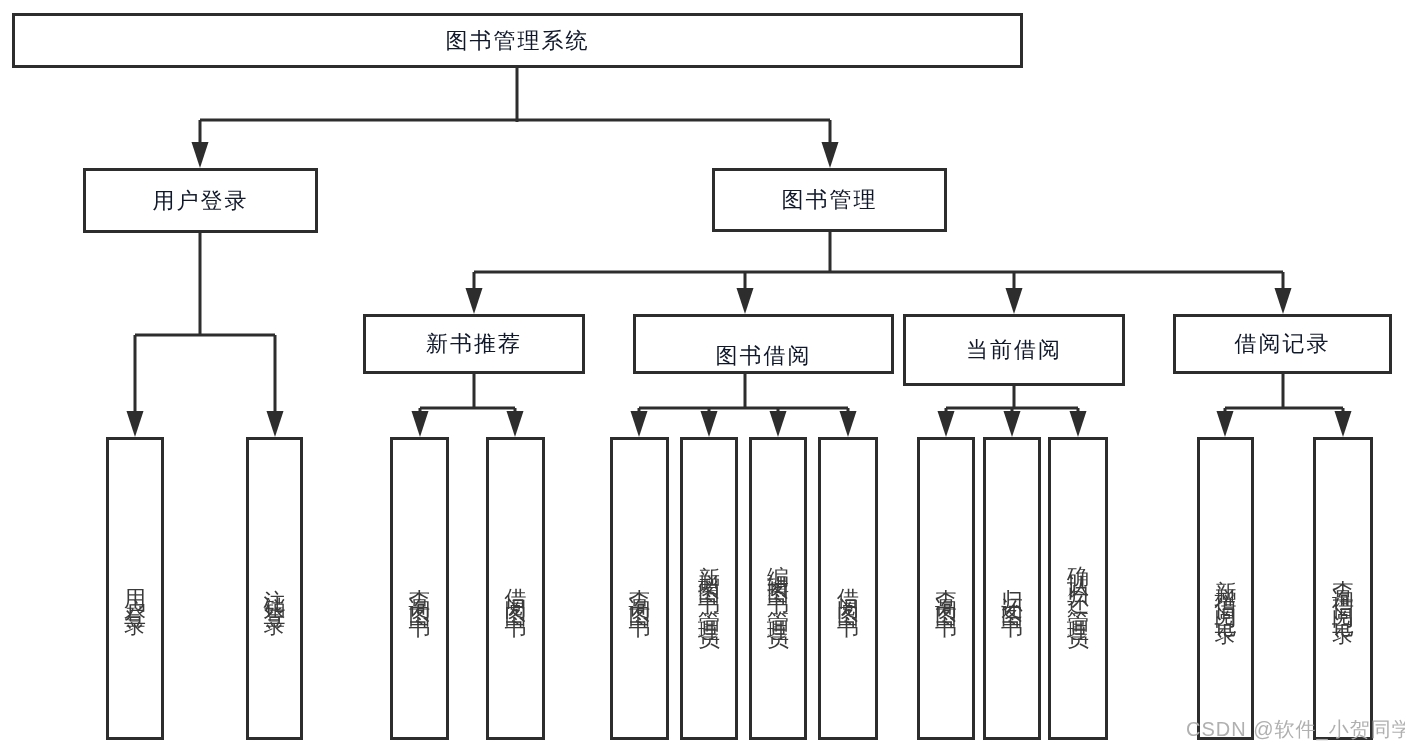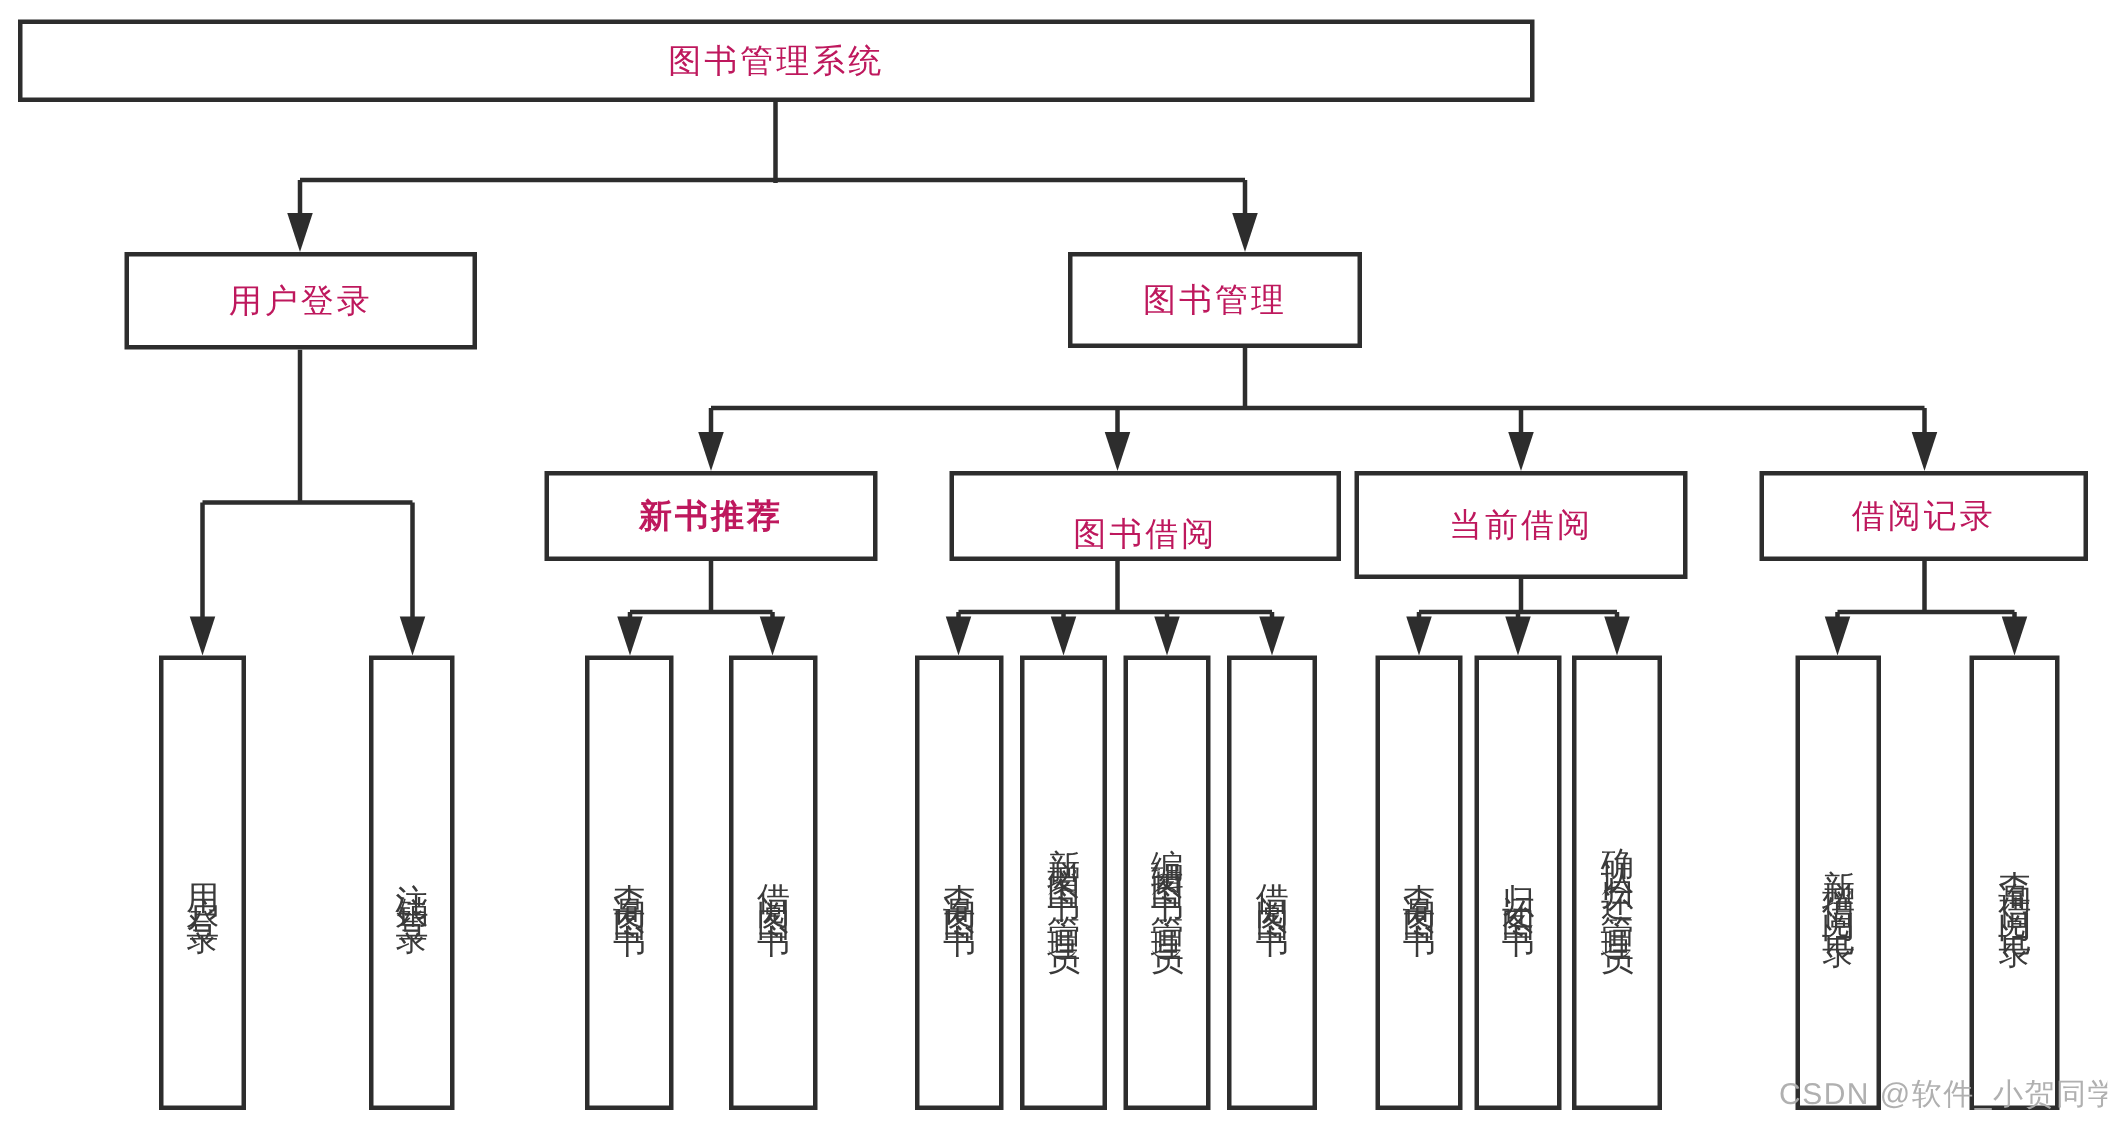--- a/index.html
+++ b/index.html
@@ -25,21 +25,21 @@
     border: 3px solid #2d2d2d;
     display: flex;
     align-items: center;
     justify-content: center;
     color: #3a3a3a;
     z-index: 2;
   }
   .node.h span {
     font-size: 22px;
     letter-spacing: 2px;
-    color: #be185d;
+    color: #0f172a;
     white-space: nowrap;
   }
   .node.v {
     top: 437px;
     height: 303px;
   }
   .node.v span {
     writing-mode: vertical-rl;
     text-orientation: mixed;
     font-size: 22px;
@@ -120,25 +120,25 @@
     </g>
   </svg>
 
   <div class="node h" style="left:12px; top:13px; width:1011px; height:55px;">
     <span>图书管理系统</span>
   </div>
 
   <div class="node h" style="left:83px; top:168px; width:235px; height:65px;">
     <span>用户登录</span>
   </div>
-  <div class="node h" style="left:712px; top:168px; width:196px; height:64px;text-align:center;">
+  <div class="node h" style="left:712px; top:168px; width:235px; height:64px;text-align:center;">
     <span>图书管理</span>
   </div>
 
-  <div class="node h" style="left:363px; top:314px; width:222px; height:60px;font-weight:bold;">
+  <div class="node h" style="left:363px; top:314px; width:222px; height:60px;">
     <span>新书推荐</span>
   </div>
   <div class="node h" style="left:633px; top:314px; width:261px; height:60px;align-items:flex-end;">
     <span>图书借阅</span>
   </div>
   <div class="node h" style="left:903px; top:314px; width:222px; height:72px;">
     <span>当前借阅</span>
   </div>
   <div class="node h" style="left:1173px; top:314px; width:219px; height:60px;">
     <span>借阅记录</span>

